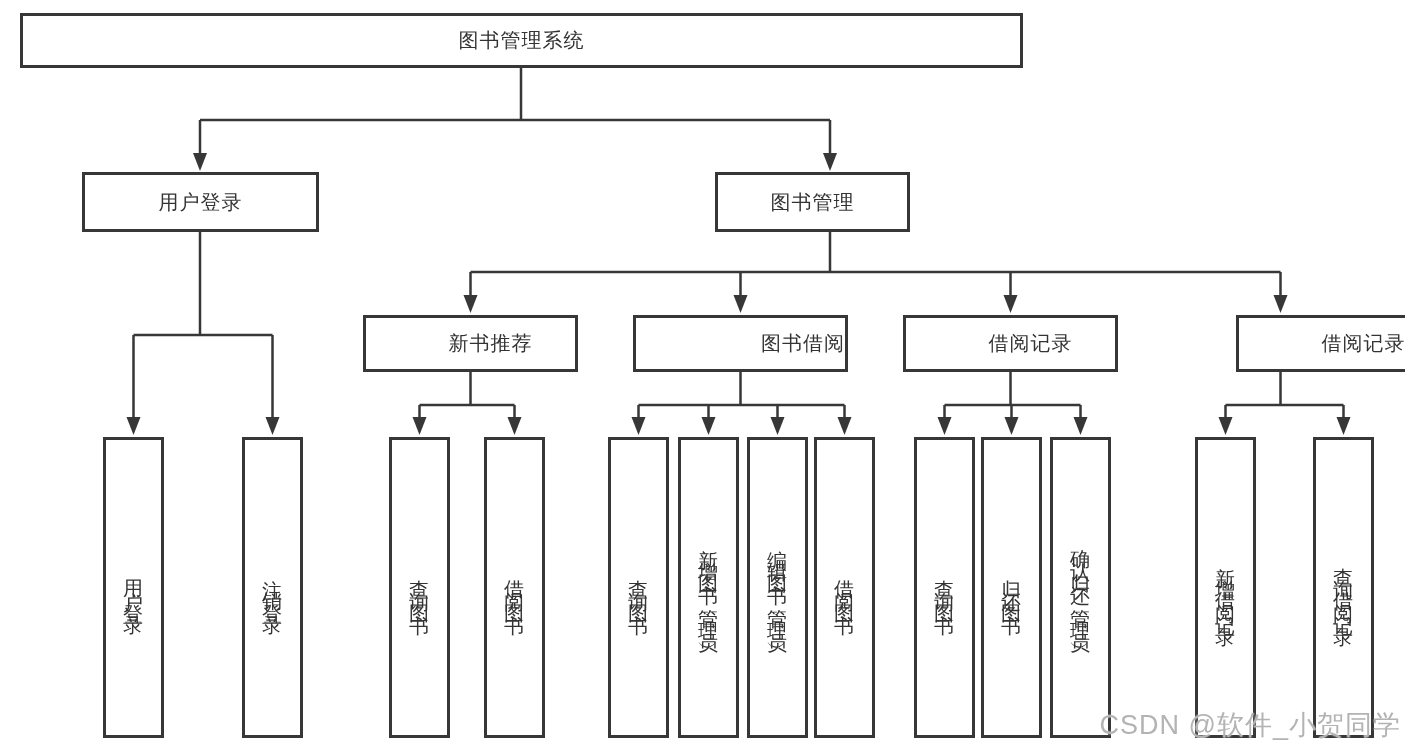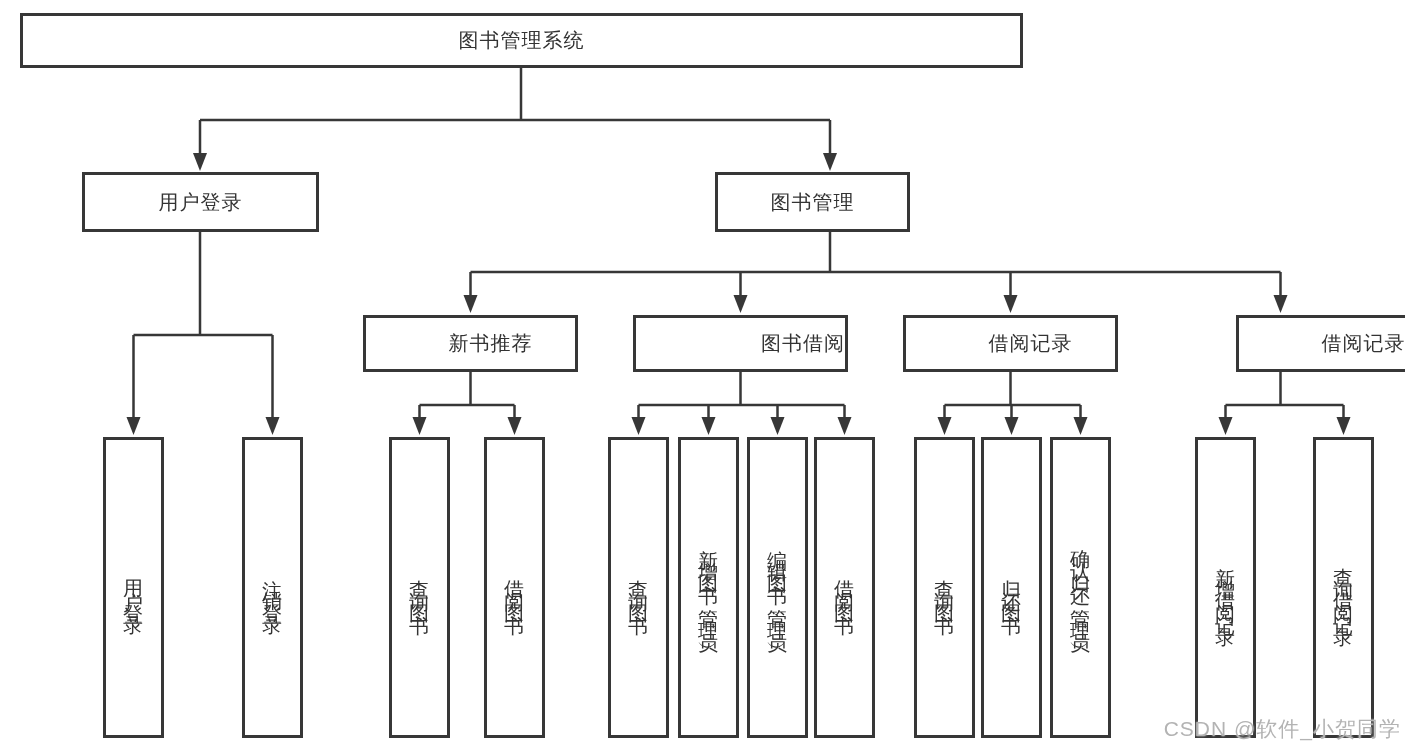--- a/index.html
+++ b/index.html
@@ -38,21 +38,21 @@
     writing-mode: vertical-rl;
     text-orientation: mixed;
     letter-spacing: 12px;
     line-height: 1.1;
     font-size: 20px;
   }
   .watermark {
     position: absolute;
     right: 4px;
     bottom: 4px;
-    font-size: 21px;
+    font-size: 27px;
     color: #b3b3b3;
     letter-spacing: 1px;
     text-shadow: 0 0 2px #ffffff;
   }
 </style>
 </head>
 <body>
 
 <div class="canvas">
 

